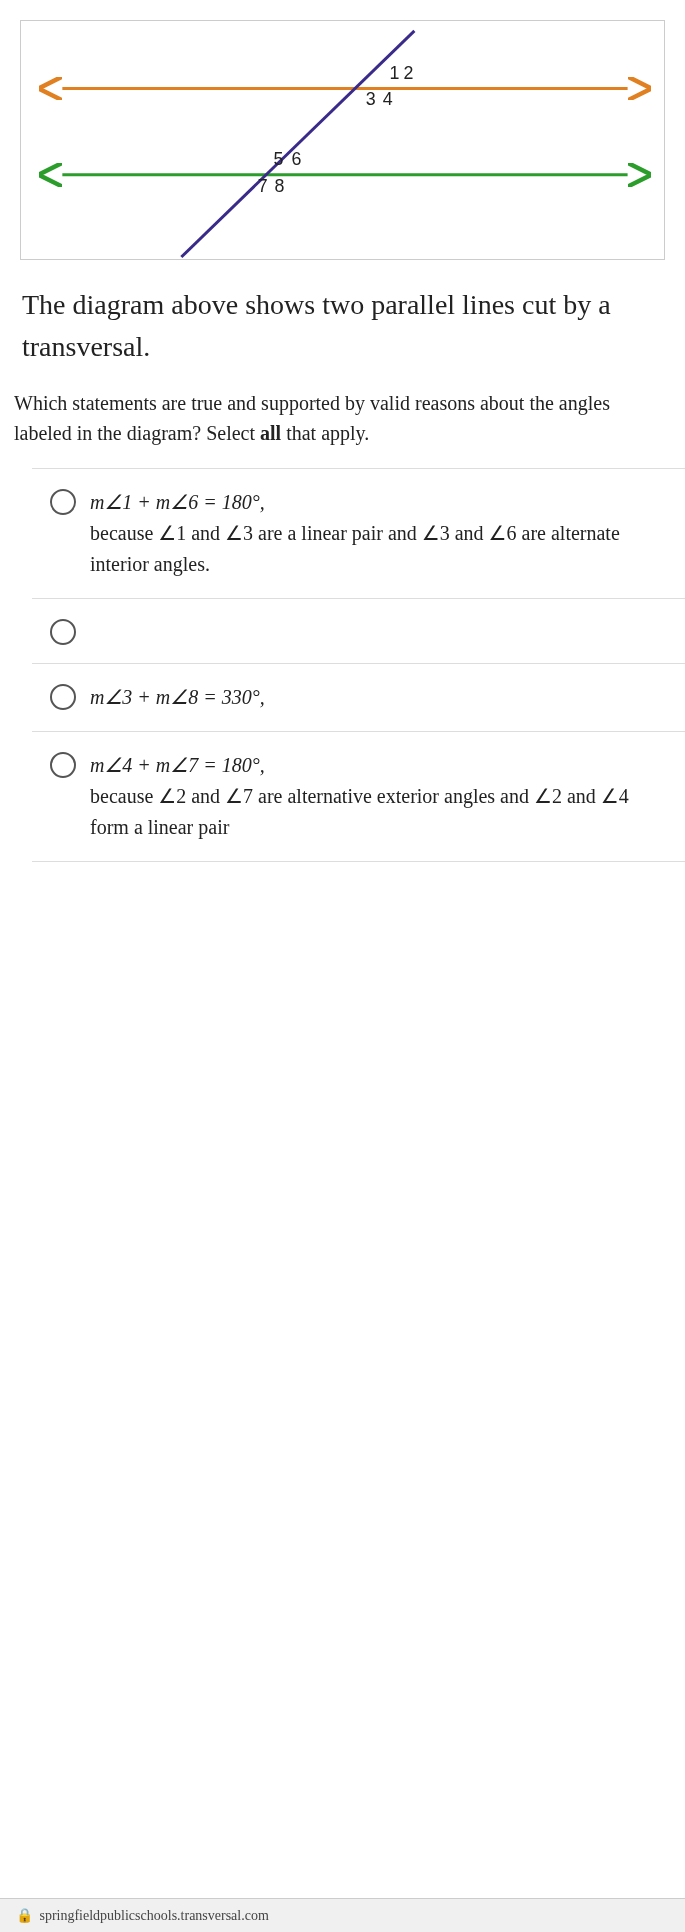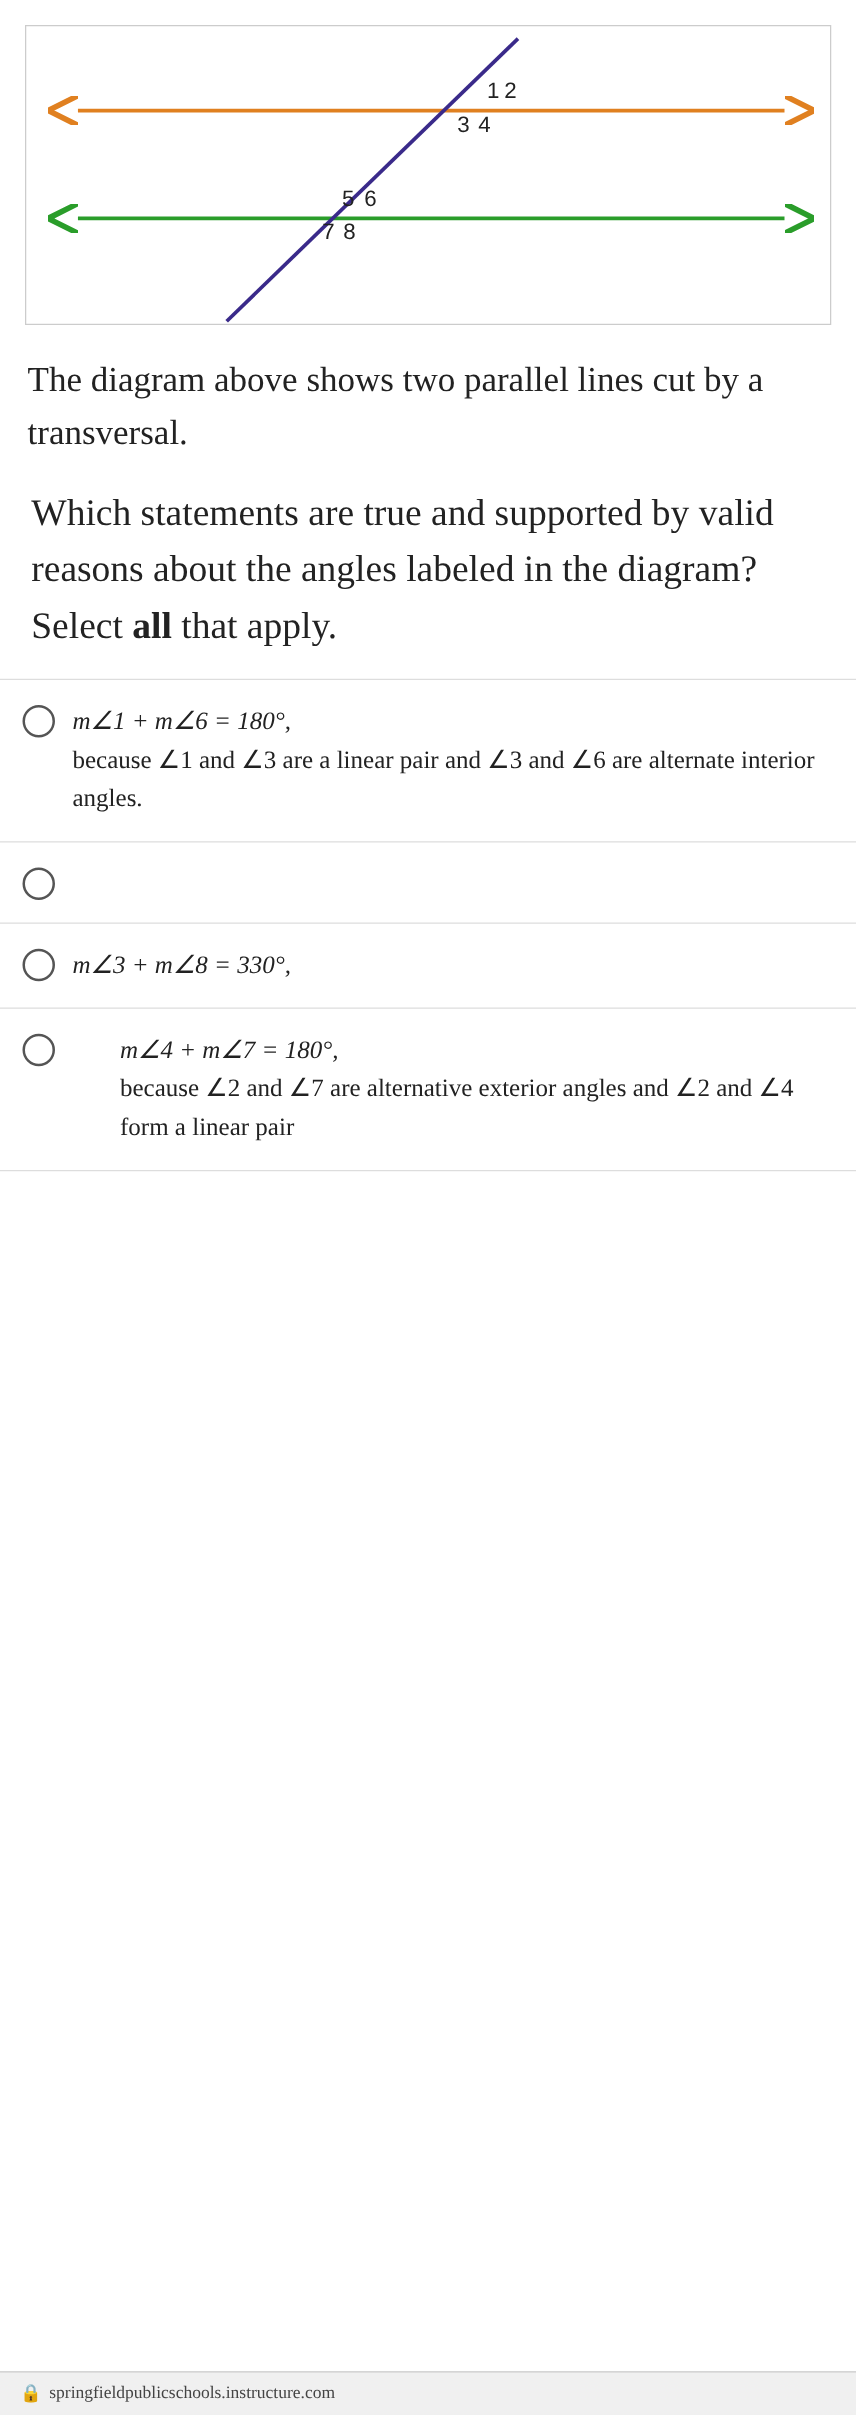--- a/index.html
+++ b/index.html
@@ -25,44 +25,44 @@
       position: relative;
       overflow: hidden;
     }
     .description-text {
       font-size: 28px;
       line-height: 1.5;
       color: #222222;
       padding: 14px 22px 10px 22px;
     }
     .question-text {
-      font-size: 30px;
+      font-size: 20px;
       line-height: 1.5;
       color: #222222;
-      padding: 10px 22px 10px 25px;
+      padding: 10px 22px 10px 14px;
     }
     .question-text strong {
       font-weight: bold;
     }
     .options-list {
       padding: 10px 0 0 0;
       display: flex;
       flex-direction: column;
+      margin-left: 32px;
     }
     .option-item {
       display: flex;
       flex-direction: row;
       align-items: flex-start;
       padding: 18px 22px 18px 18px;
       border-top: 1px solid #dddddd;
       cursor: pointer;
     }
     .option-item:last-child {
       border-bottom: 1px solid #dddddd;
-      gap: 38px;
     }
     .radio-circle {
       width: 26px;
       height: 26px;
       border: 2px solid #555555;
       border-radius: 50%;
       flex-shrink: 0;
       margin-top: 2px;
       margin-right: 14px;
       background: white;
@@ -172,16 +172,16 @@
       <div class="option-text">
         <span class="math-line">m∠4 + m∠7 = 180°,</span><br>
         <span>because ∠2 and ∠7 are alternative exterior angles and ∠2 and ∠4 form a linear pair</span>
       </div>
     </div>
 
   </div>
 
   <div class="footer-bar">
     <span class="lock-icon">🔒</span>
-    <span>springfieldpublicschools.instructure.com</span>
+    <span>springfieldpublicschools.transversal.com</span>
   </div>
 
 </div>
 
 </body></html>

